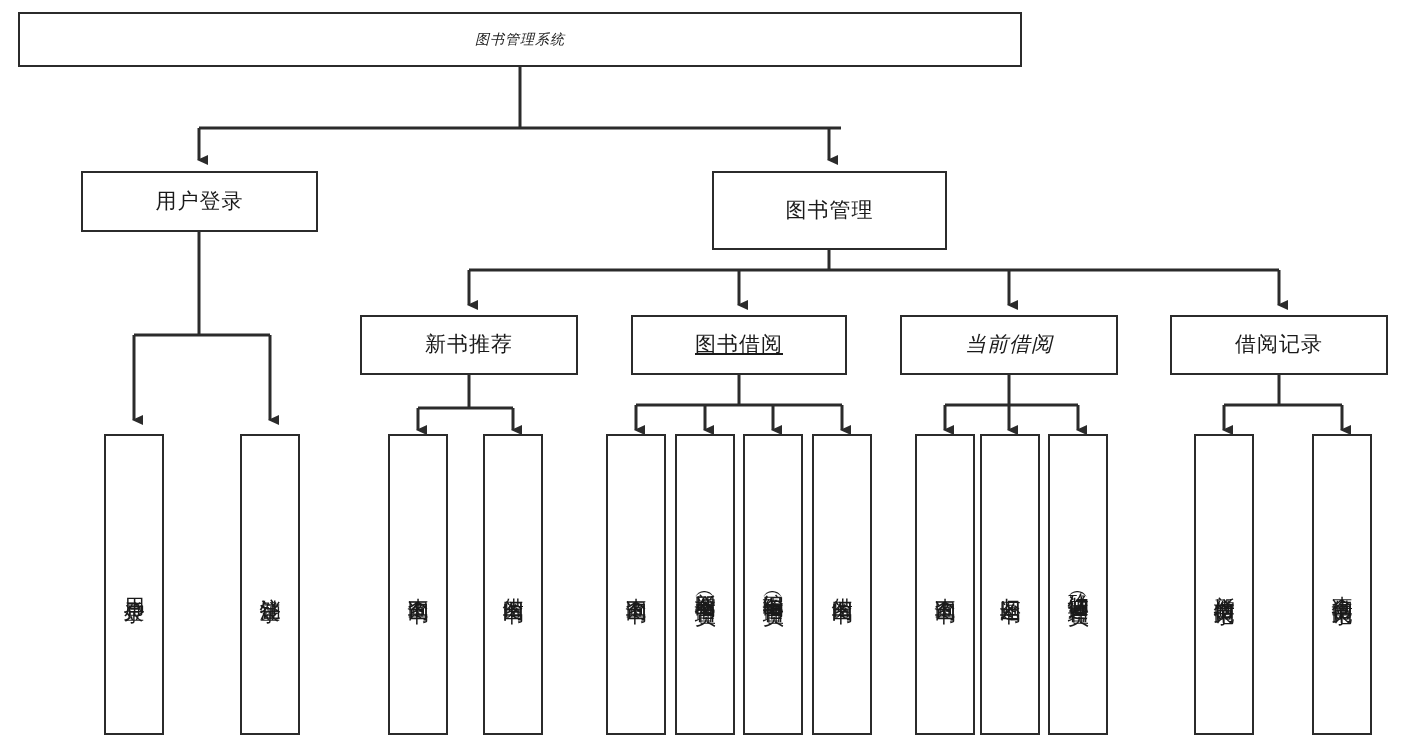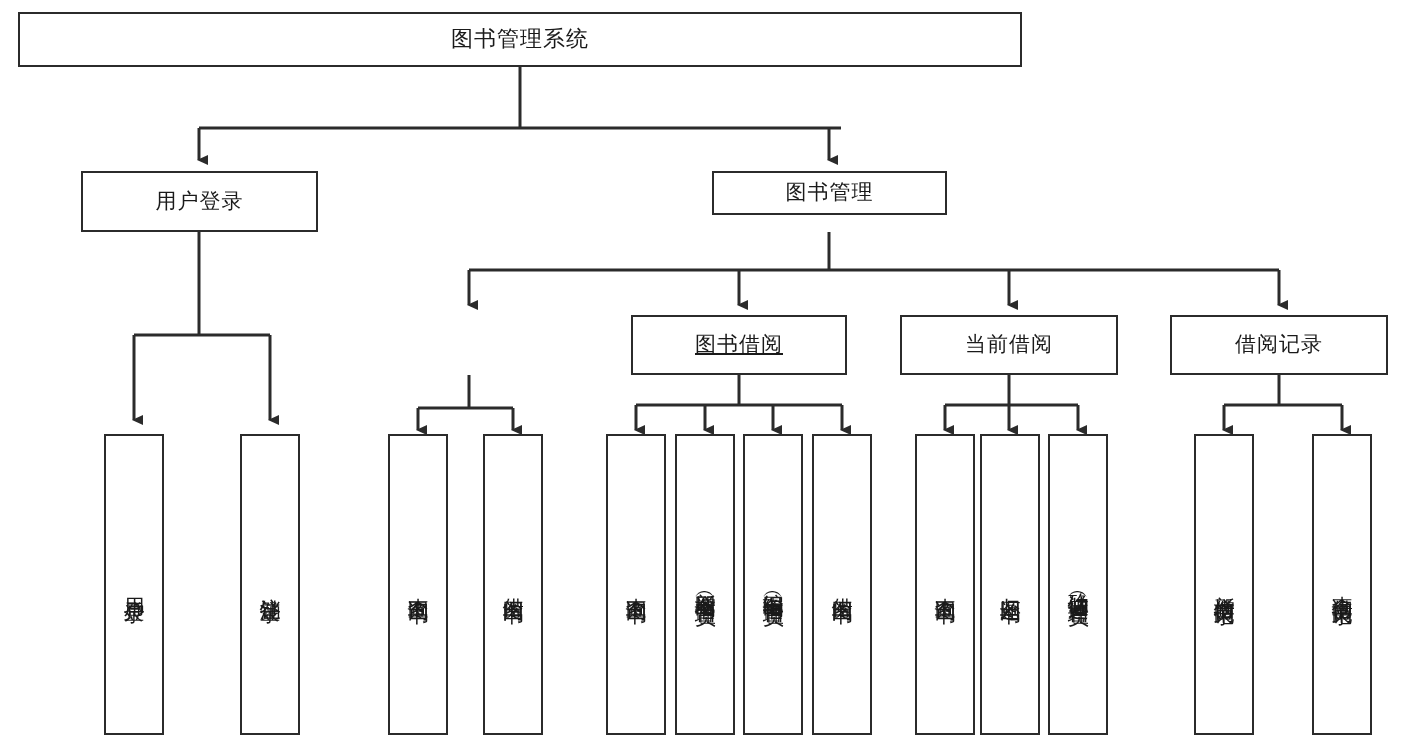--- a/index.html
+++ b/index.html
@@ -39,21 +39,21 @@
     line-height: 1.25;
     letter-spacing: 2px;
     padding: 6px 0;
     white-space: nowrap;
   }
   .node.vert .vtext {
     writing-mode: vertical-rl;
     text-orientation: upright;
     display: block;
   }
-  #root-node { font-size: 22px; }
+  #root-node { font-size: 14px; font-style: italic; }
   svg.edges {
     position: absolute;
     left: 0;
     top: 0;
     width: 1405px;
     height: 747px;
     pointer-events: none;
   }
   .watermark {
     position: absolute;
@@ -120,28 +120,31 @@
     </g>
   </svg>
 
   <div class="node horiz" id="root-node" style="left:18px; top:12px; width:1004px; height:55px;">
     <span>图书管理系统</span>
   </div>
 
   <div class="node horiz" style="left:81px; top:171px; width:237px; height:61px;">
     <span>用户登录</span>
   </div>
-  <div class="node horiz" style="left:712px; top:171px; width:235px; height:44px;">
+  <div class="node horiz" style="left:712px; top:171px; width:235px; height:79px;">
     <span>图书管理</span>
   </div>
 
+  <div class="node horiz" style="left:360px; top:315px; width:218px; height:60px;">
+    <span>新书推荐</span>
+  </div>
   <div class="node horiz" style="left:631px; top:315px; width:216px; height:60px;text-decoration:underline;">
     <span>图书借阅</span>
   </div>
-  <div class="node horiz" style="left:900px; top:315px; width:218px; height:60px;">
+  <div class="node horiz" style="left:900px; top:315px; width:218px; height:60px;font-style:italic;">
     <span>当前借阅</span>
   </div>
   <div class="node horiz" style="left:1170px; top:315px; width:218px; height:60px;">
     <span>借阅记录</span>
   </div>
 
   <div class="node vert" style="left:104px; top:434px; width:60px; height:301px;">
     <span class="vtext">用户登录</span>
   </div>
   <div class="node vert" style="left:240px; top:434px; width:60px; height:301px;">

